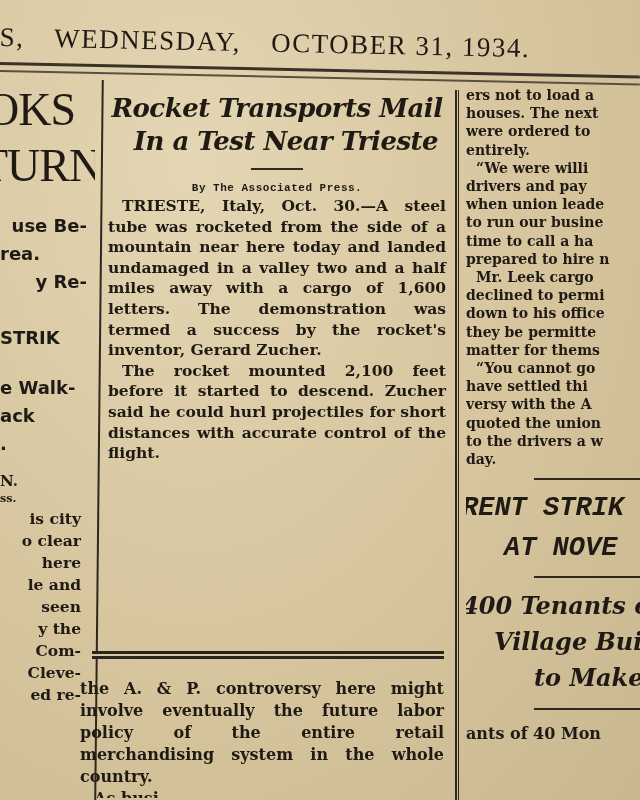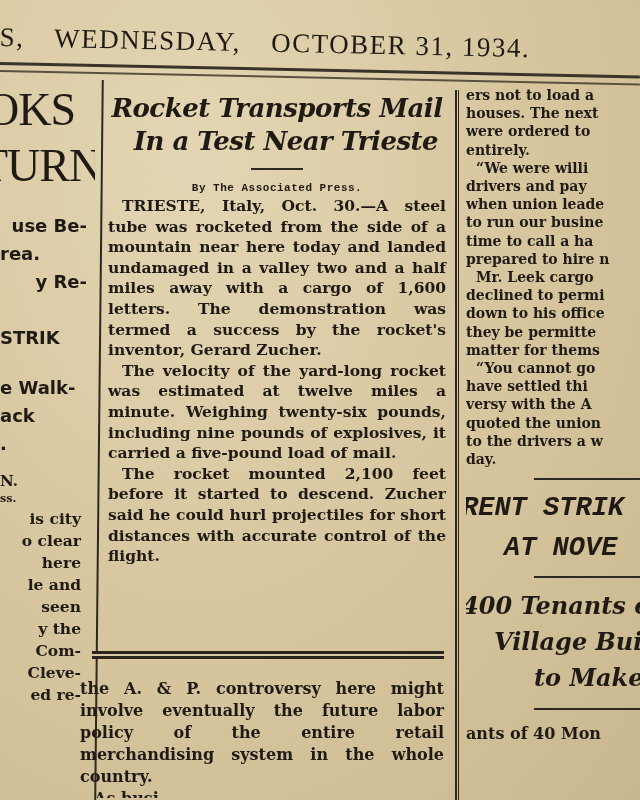--- a/index.html
+++ b/index.html
@@ -84,21 +84,20 @@
 
 <div class="abs" style="left:108px; top:92px; width:338px;">
   <div class="headline">
     <div>Rocket Transports Mail</div>
     <div style="padding-left:18px;">In a Test Near Trieste</div>
   </div>
   <div class="short-rule" style="width:52px; margin:10px auto 12px auto;"></div>
   <div class="byline">By The Associated Press.</div>
   <div class="col-text" style="margin-top:2px;">
     <p>TRIESTE, Italy, Oct. 30.—A steel tube was rocketed from the side of a mountain near here today and landed undamaged in a valley two and a half miles away with a cargo of 1,600 letters. The demonstration was termed a success by the rocket's inventor, Gerard Zucher.</p>
-    <p>The velocity of the yard-long rocket was estimated at twelve miles a minute. Weighing twenty-six pounds, including nine pounds of explosives, it carried a five-pound load of mail.</p>
     <p>The rocket mounted 2,100 feet before it started to descend. Zucher said he could hurl projectiles for short distances with accurate control of the flight.</p>
   </div>
 </div>
 
 <div class="abs double-rule" style="left:92px; top:651px; width:352px;"></div>
 
 <div class="abs col-text" style="left:80px; top:678px; width:364px; font-size:16px; line-height:22px;">
   <p style="text-indent:0;">the A. &amp; P. controversy here might involve eventually the future labor policy of the entire retail merchandising system in the whole country.</p>
   <p style="height:10px; overflow:hidden;">As busi...</p>
 </div>

